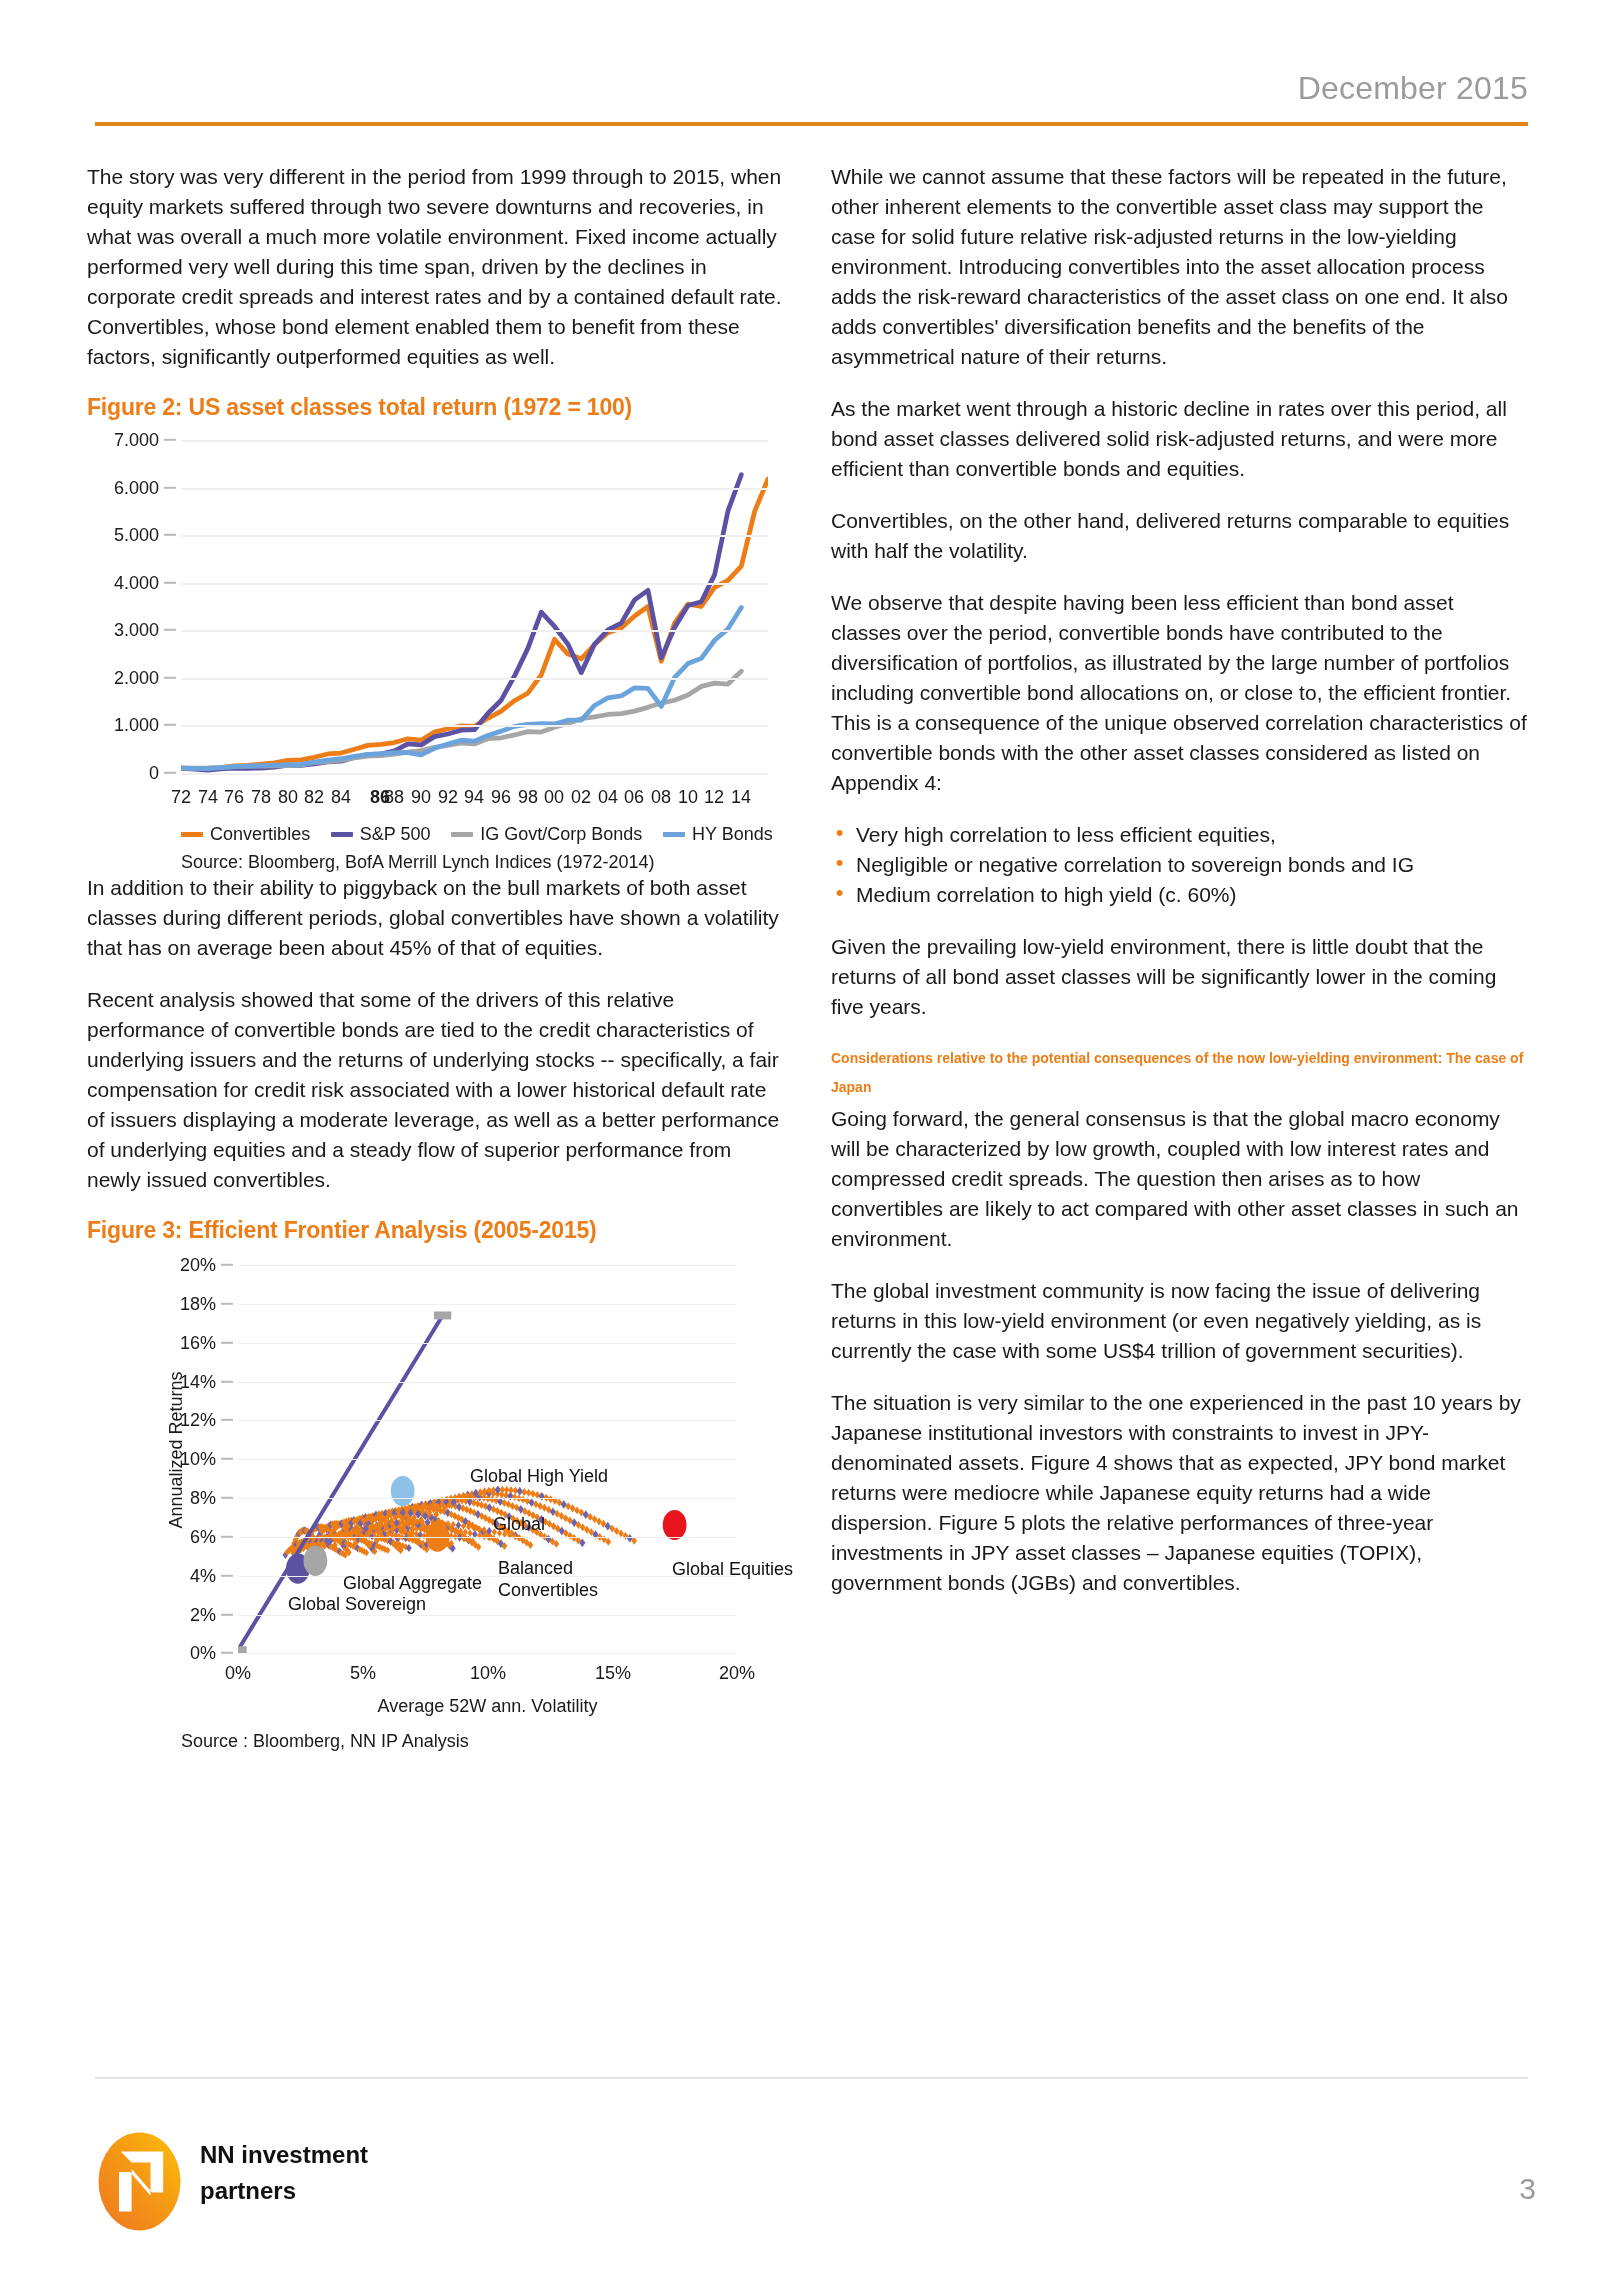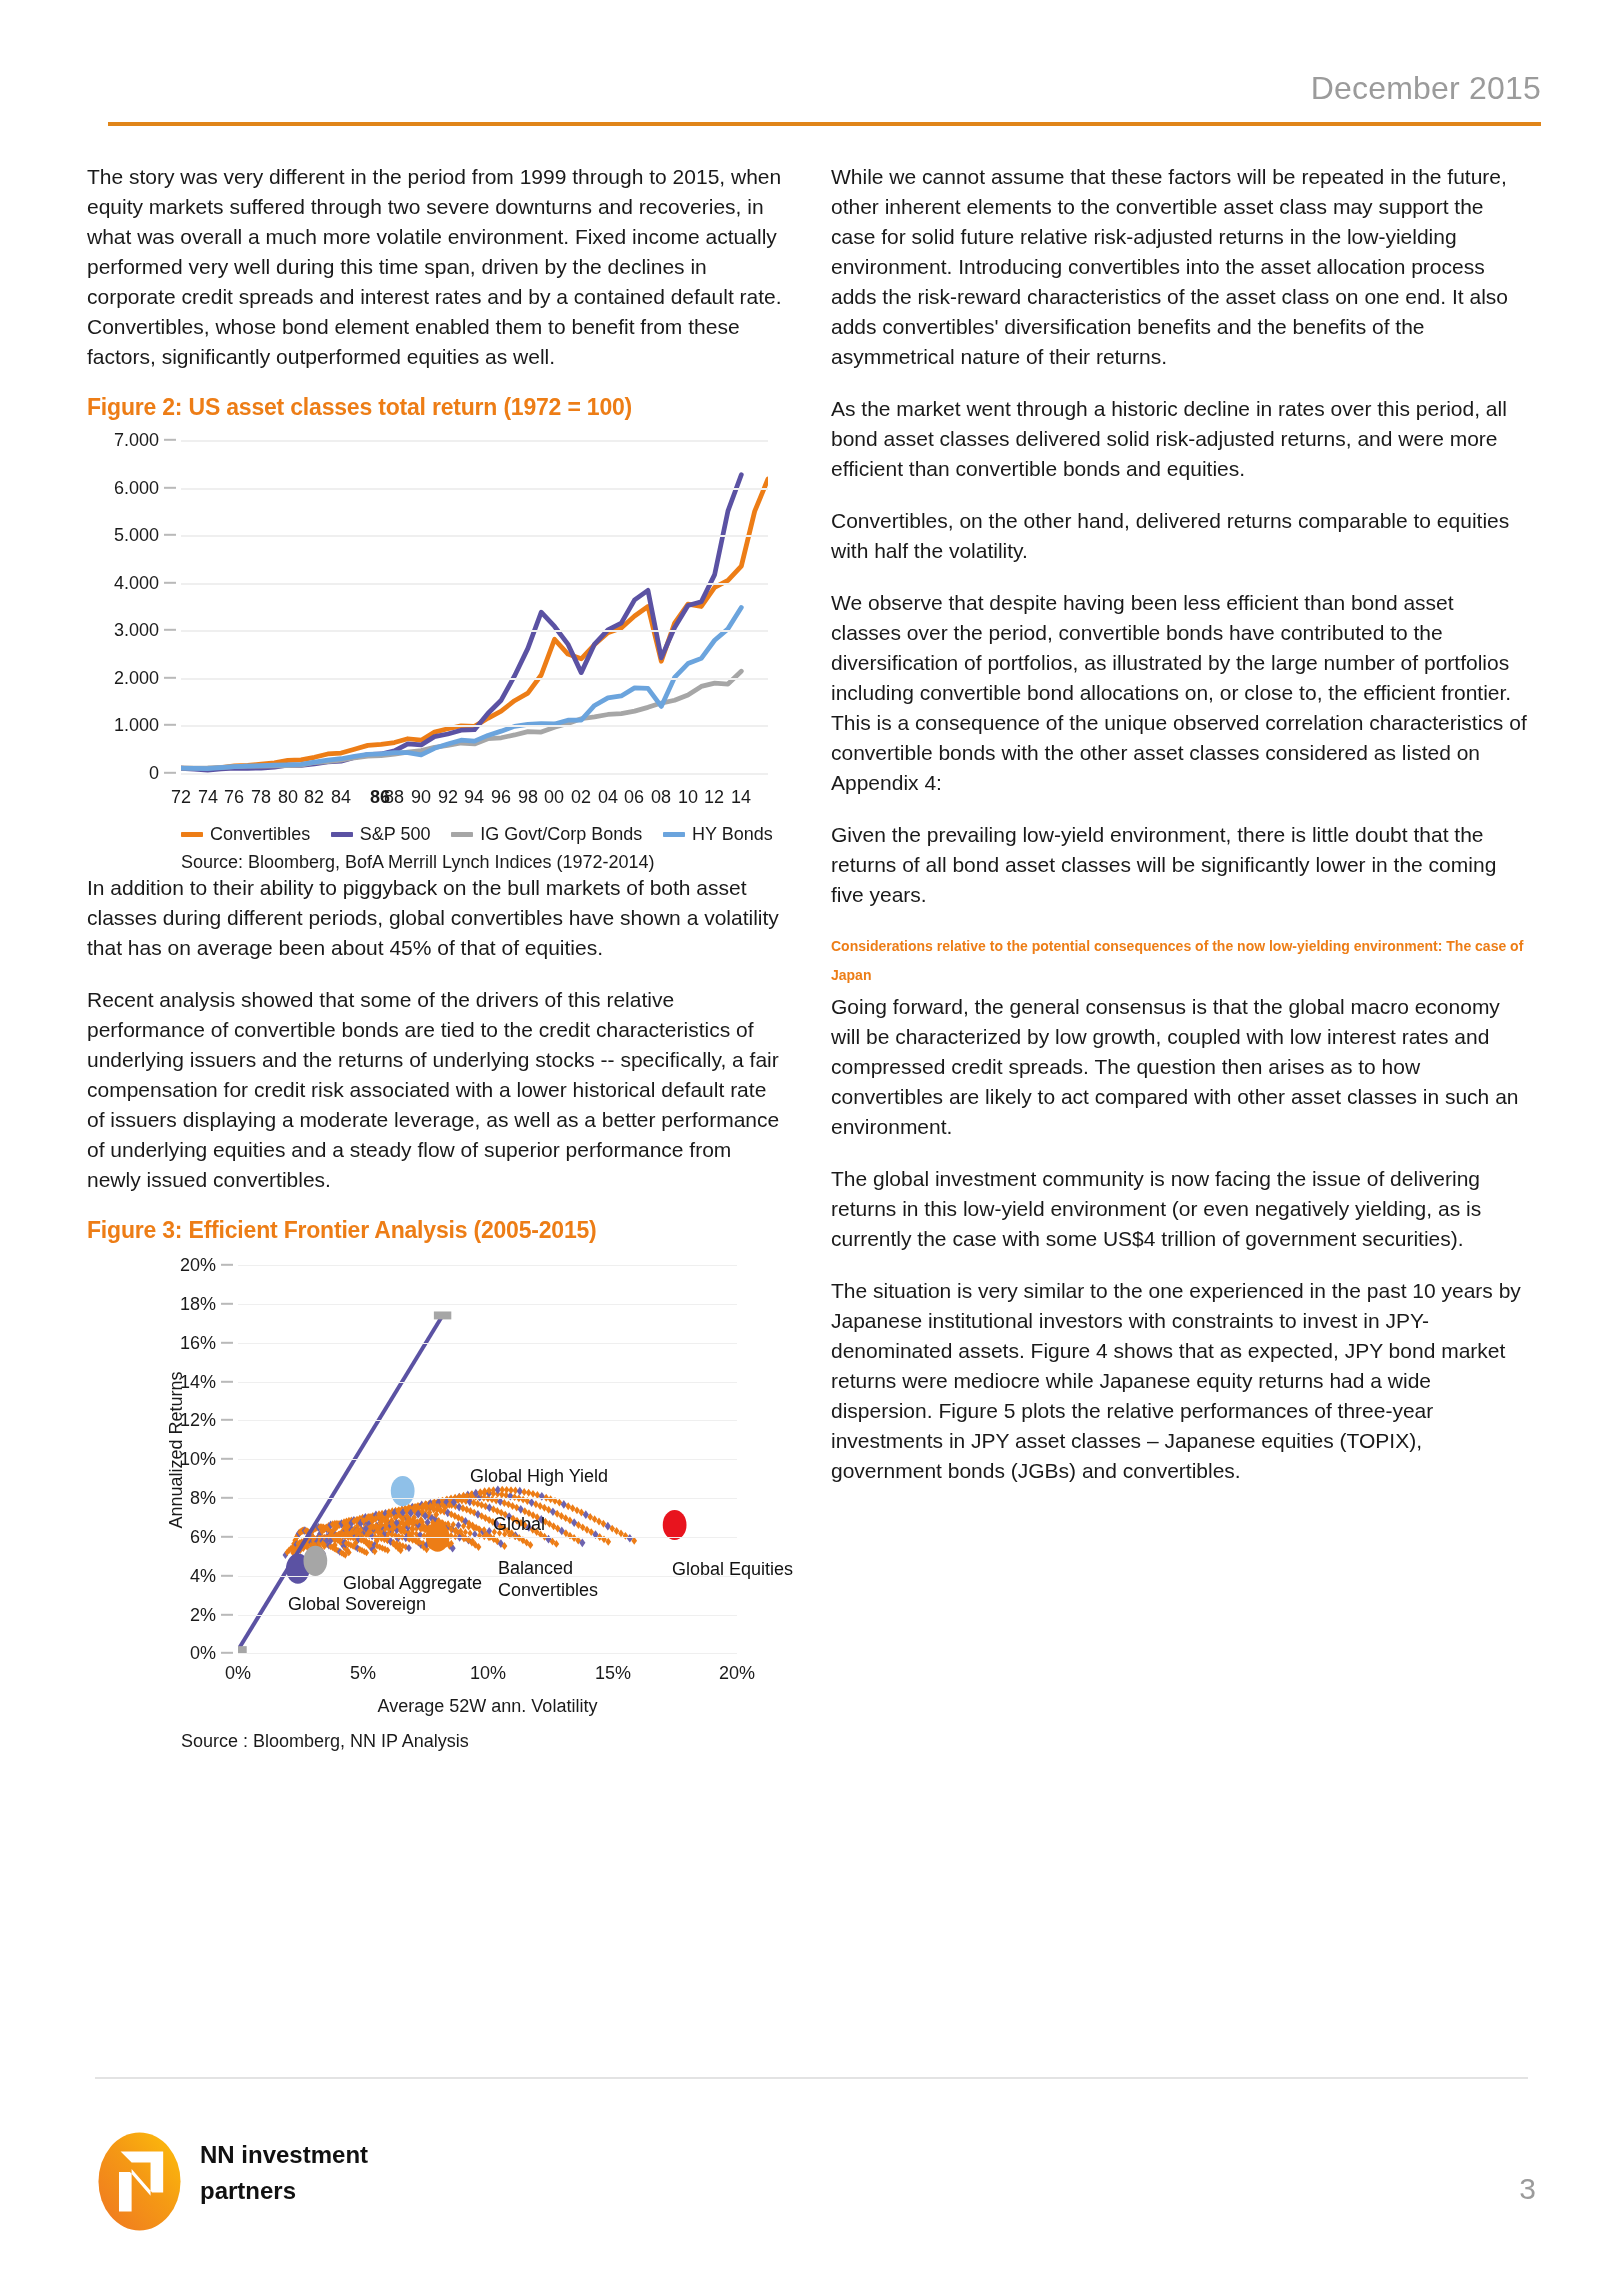--- a/index.html
+++ b/index.html
@@ -8,21 +8,21 @@
     width: 1623px; height: 2295px;
     background: #ffffff;
     font-family: "Liberation Sans", sans-serif;
     color: #1a1a1a;
     position: relative;
     overflow: hidden;
   }
 
   
   #header {
-    position:absolute; left:108px; top:48px; width:1433px; height:87px;text-decoration:underline;
+    position:absolute; left:95px; top:48px; width:1433px; height:87px;text-decoration:underline;
   }
   #header-date {
     position:absolute; right:0; top:22px;
     font-size:32px; color:#9b9b9b; letter-spacing:0.2px;
   }
   #header-rule {
     position:absolute; left:0; bottom:9.5px; width:1433px; height:4px;
     background:#e08519;
   }
 
@@ -1079,20 +1079,25 @@
     </div>
 
   </div>
 
   <div class="col" id="col-right">
     <p class="body">While we cannot assume that these factors will be repeated in the future, other inherent elements to the convertible asset class may support the case for solid future relative risk-adjusted returns in the low-yielding environment. Introducing convertibles into the asset allocation process adds the risk-reward characteristics of the asset class on one end. It also adds convertibles' diversification benefits and the benefits of the asymmetrical nature of their returns.</p>
     <p class="body">As  the market went through a historic decline in rates over this period, all bond asset classes delivered solid risk-adjusted returns, and were more efficient than convertible bonds and equities.</p>
     <p class="body">Convertibles, on the other hand, delivered returns comparable to equities with half the volatility.</p>
     <p class="body">We observe that despite having been less efficient than bond asset classes over the period, convertible bonds have contributed to the diversification of portfolios, as illustrated by the large number of portfolios including convertible bond allocations on, or close to, the efficient frontier. This is a consequence of the unique observed correlation characteristics of convertible bonds with the other asset classes considered as listed on Appendix 4:</p>
 
+    <ul class="bullets" id="bullet-list">
+      <li>Very high correlation to less efficient equities,</li>
+      <li>Negligible or negative correlation to sovereign bonds and IG</li>
+      <li>Medium correlation to high yield (c. 60%)</li>
+    </ul>
 
     <p class="body">Given the prevailing low-yield environment, there is little doubt that the returns of all bond asset classes will be significantly lower in the coming five years.</p>
     <h3 class="section-head">Considerations relative to the potential consequences of the now low-yielding environment: The case of Japan</h3>
     <p class="body" style="margin-top:1.6px;">Going forward, the general consensus is that the global macro economy will be characterized by low growth, coupled with low interest rates and compressed credit spreads. The question then arises as to how convertibles are likely to act compared with other asset classes in such an environment.</p>
     <p class="body">The global investment community is now facing the issue of delivering returns in this low-yield environment (or even negatively yielding, as is currently the case with some US$4 trillion of government securities).</p>
     <p class="body">The situation is very similar to the one experienced in the past 10 years by Japanese institutional investors with constraints to invest in JPY-denominated assets. Figure 4 shows that as expected, JPY bond market returns were mediocre while Japanese equity returns had a wide dispersion. Figure 5 plots the relative performances of three-year investments in JPY asset classes – Japanese equities (TOPIX), government bonds (JGBs) and convertibles.</p>
   </div>
 </div>
 
 <div id="footer-rule"></div>

